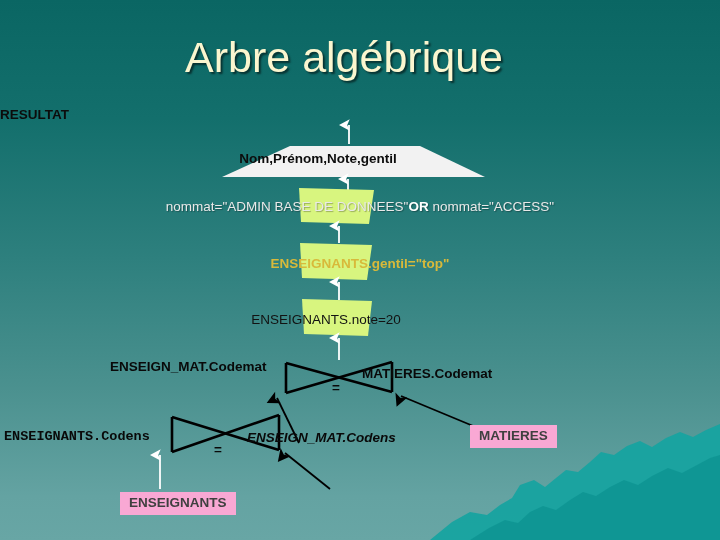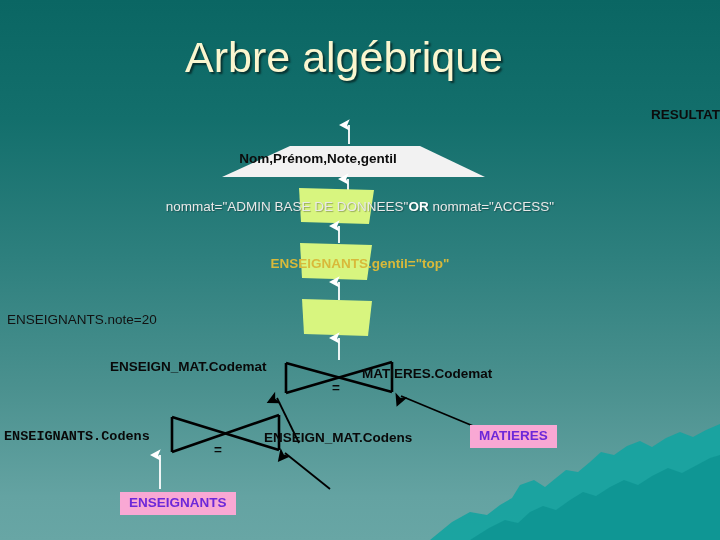--- a/index.html
+++ b/index.html
@@ -43,21 +43,21 @@
     width: 688px;
     text-align: center;
     font-size: 43px;
     color: #fbf6cf;
     letter-spacing: 0px;
     text-shadow: 2px 2px 2px rgba(0,0,0,0.55);
     line-height: 1;
   }
   
   #resultat {
-    left: 0; top: 108px; width: 720px; text-align: right;
+    left: 0; top: 108px; width: 720px; text-align: left;
     font-size: 13.5px; font-weight: bold; color: #0c0c0c;
   }
   
   #proj-text {
     left: 0; top: 152px; width: 636px; text-align: center;
     font-size: 13.5px; font-weight: bold; color: #0c0c0c;
   }
   
   #sel1-text {
     left: 0; top: 200px; width: 720px; text-align: center;
@@ -65,38 +65,38 @@
     text-shadow: 1px 1px 1px rgba(0,0,0,0.3);
   }
   #sel1-text b { font-weight: bold; color:#ffffff;text-align:center; }
   
   #sel2-text {
     left: 0; top: 257px; width: 720px; text-align: center;
     font-size: 13.5px; font-weight: bold; color: #d8b93a;
   }
   
   #sel3-text {
-    left: 7px; top: 313px; width: 652px; 
+    left: 0; top: 313px; width: 652px; text-align: center;
     font-size: 13.5px; color: #121212;
   }
   
   .join-lbl {
     font-size: 13.5px;
     font-weight: bold;
     color: #090909;
   }
   #lbl-em-codemat { left: 110px; top: 360px; }
   #lbl-mat-codemat { left: 362px; top: 367px; }
   #lbl-ens-codens { left: 4px; top: 430px; font-family: Liberation Mono, monospace; }
-  #lbl-em-codens { left: 264px; top: 431px; }
+  #lbl-em-codens { left: 247px; top: 431px; font-style: italic; }
   
   .table-box {
     position: absolute;
     background: #f9a8d4;
-    color: #6d28d9;
+    color: #404040;
     font-size: 13.5px;
     font-weight: bold;
     padding: 4px 9px 5px 9px;
     white-space: nowrap;
     line-height: 1;
   }
   #tbl-enseignants { left: 120px; top: 492px; }
   #tbl-enseign-mat { left: 305px; top: 493px; }
   #tbl-matieres { left: 470px; top: 425px; }
 </style>

